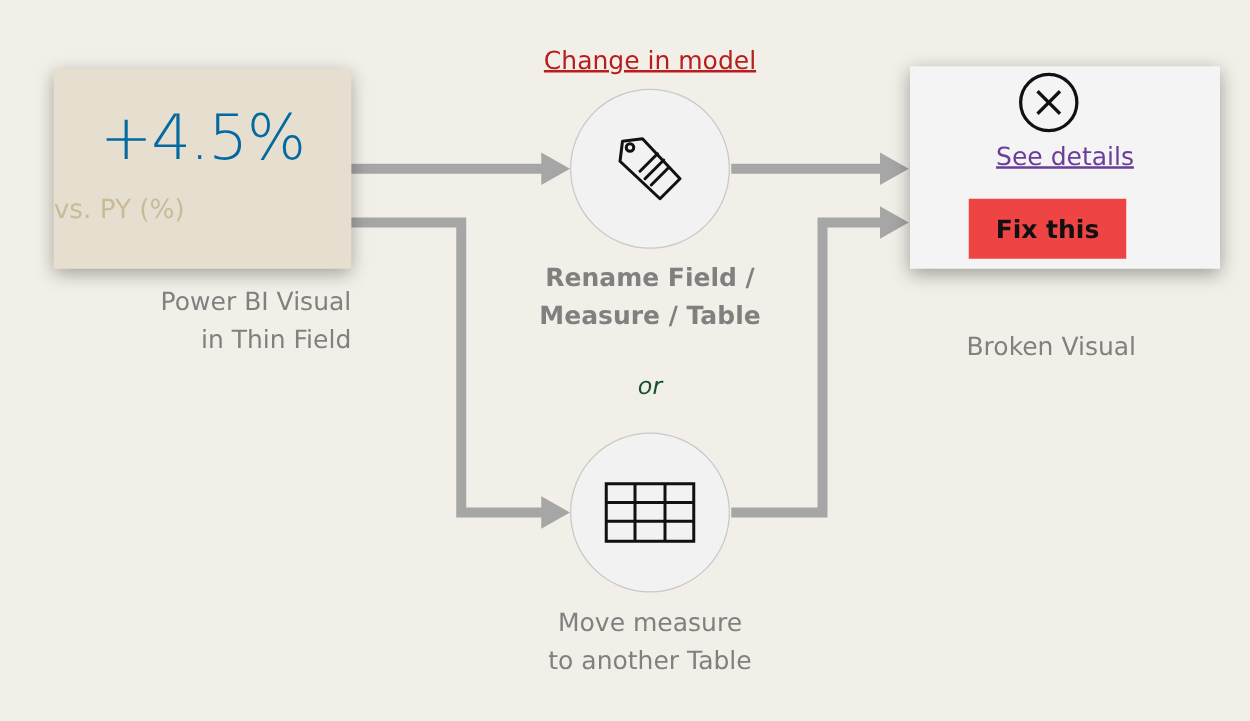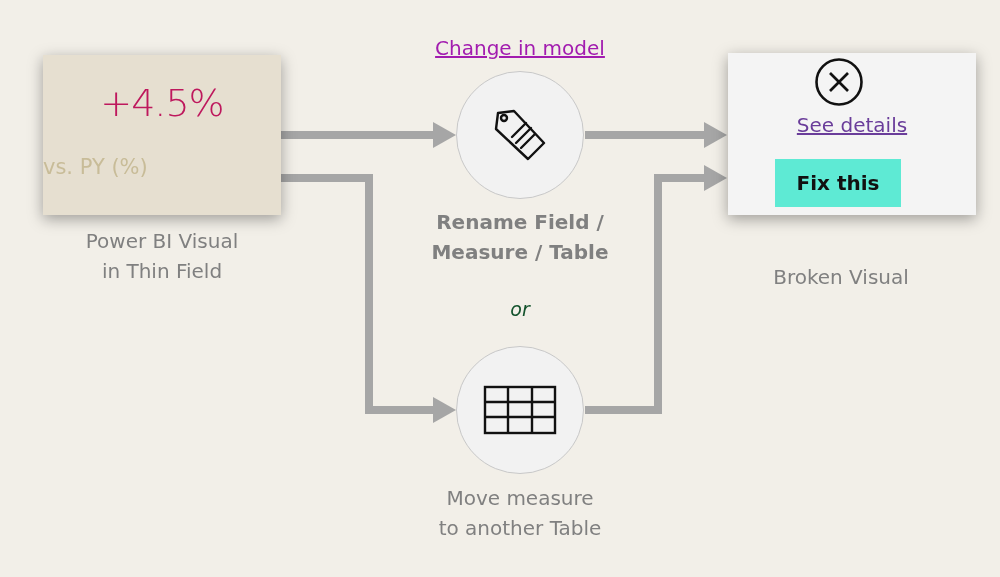--- a/index.html
+++ b/index.html
@@ -1,27 +1,27 @@
 <!DOCTYPE html>
 <html><head>
 <meta charset="utf-8">
 <style>
   html,body{margin:0;padding:0;}
   body{width:1000px;height:577px;background:#f2efe8;position:relative;overflow:hidden;font-family:"DejaVu Sans","Liberation Sans",sans-serif;}
   .abs{position:absolute;}
   .card-left{left:43px;top:55px;width:238px;height:160px;background:#e6dfd0;box-shadow:0 4px 14px rgba(0,0,0,0.35);}
-  .kpi{position:absolute;left:0;right:0;top:26px;text-align:center;font-size:38px;color:#be185d;letter-spacing:-1px;font-family:"DejaVu Sans",sans-serif;font-weight:300;}
+  .kpi{position:absolute;left:0;right:0;top:26px;text-align:center;font-size:50px;color:#0369a1;letter-spacing:-1px;font-family:"DejaVu Sans",sans-serif;font-weight:300;}
   .kpi-sub{position:absolute;left:0;right:0;top:100px;text-align:left;font-size:21px;color:#c8bc98;}
   .label{color:#808080;font-size:20px;text-align:center;line-height:30px;}
   .circle{width:128px;height:128px;border-radius:50%;background:#f2f2f2;border:1.5px solid #c8c8c8;box-sizing:border-box;display:flex;align-items:center;justify-content:center;}
   .card-right{left:728px;top:53px;width:248px;height:162px;background:#f4f4f4;box-shadow:0 4px 14px rgba(0,0,0,0.35);}
   .err-icon{position:absolute;left:86px;top:4px;width:50px;height:50px;}
   .see{position:absolute;left:0;right:0;top:60px;text-align:center;font-size:20px;color:#6a3d9a;text-decoration:underline;cursor:pointer;}
-  .fix{position:absolute;left:47px;top:106px;width:126px;height:48px;background:#5eead4;border:none;font-size:20px;font-weight:bold;color:#111;font-family:"DejaVu Sans","Liberation Sans",sans-serif;cursor:pointer;}
-  .header{left:420px;width:200px;top:36px;text-align:center;font-size:20px;color:#a21caf;text-decoration:underline;}
+  .fix{position:absolute;left:47px;top:106px;width:126px;height:48px;background:#ef4444;border:none;font-size:20px;font-weight:bold;color:#111;font-family:"DejaVu Sans","Liberation Sans",sans-serif;cursor:pointer;}
+  .header{left:420px;width:200px;top:36px;text-align:center;font-size:20px;color:#b91c1c;text-decoration:underline;}
   .or{left:470px;width:100px;top:298px;text-align:center;font-size:19px;color:#14532d;font-style:italic;}
 </style>
 </head>
 <body>
 
 <svg class="abs" style="left:0;top:0;" width="1000" height="577">
   <g fill="none" stroke="#a6a6a6" stroke-width="8">
     <line x1="281" y1="135" x2="437" y2="135"></line>
     <polyline points="281,178 369,178 369,410 437,410"></polyline>
     <line x1="585" y1="135" x2="708" y2="135"></line>
@@ -32,21 +32,21 @@
     <polygon points="433,397 456,410 433,423"></polygon>
     <polygon points="704,122 727,135 704,148"></polygon>
     <polygon points="704,165 727,178 704,191"></polygon>
   </g>
 </svg>
 
 <div class="abs card-left">
   <div class="kpi">+4.5%</div>
   <div class="kpi-sub">vs. PY (%)</div>
 </div>
-<div class="abs label" style="left:43px;width:238px;top:226px;">
+<div class="abs label" style="left:43px;width:238px;top:226px;text-align:right;">
   <div>Power BI Visual</div>
   <div>in Thin Field</div>
 </div>
 
 <div class="abs header">Change in model</div>
 
 <div class="abs circle" style="left:456px;top:71px;">
   <svg width="64" height="64" viewBox="0 0 64 64">
     <g fill="none" stroke="#111" stroke-width="2.4" stroke-linejoin="round" stroke-linecap="round">
       <path d="M10 10 L26 8 L56 40 L40 56 L8 26 Z" transform="rotate(0)"></path>

